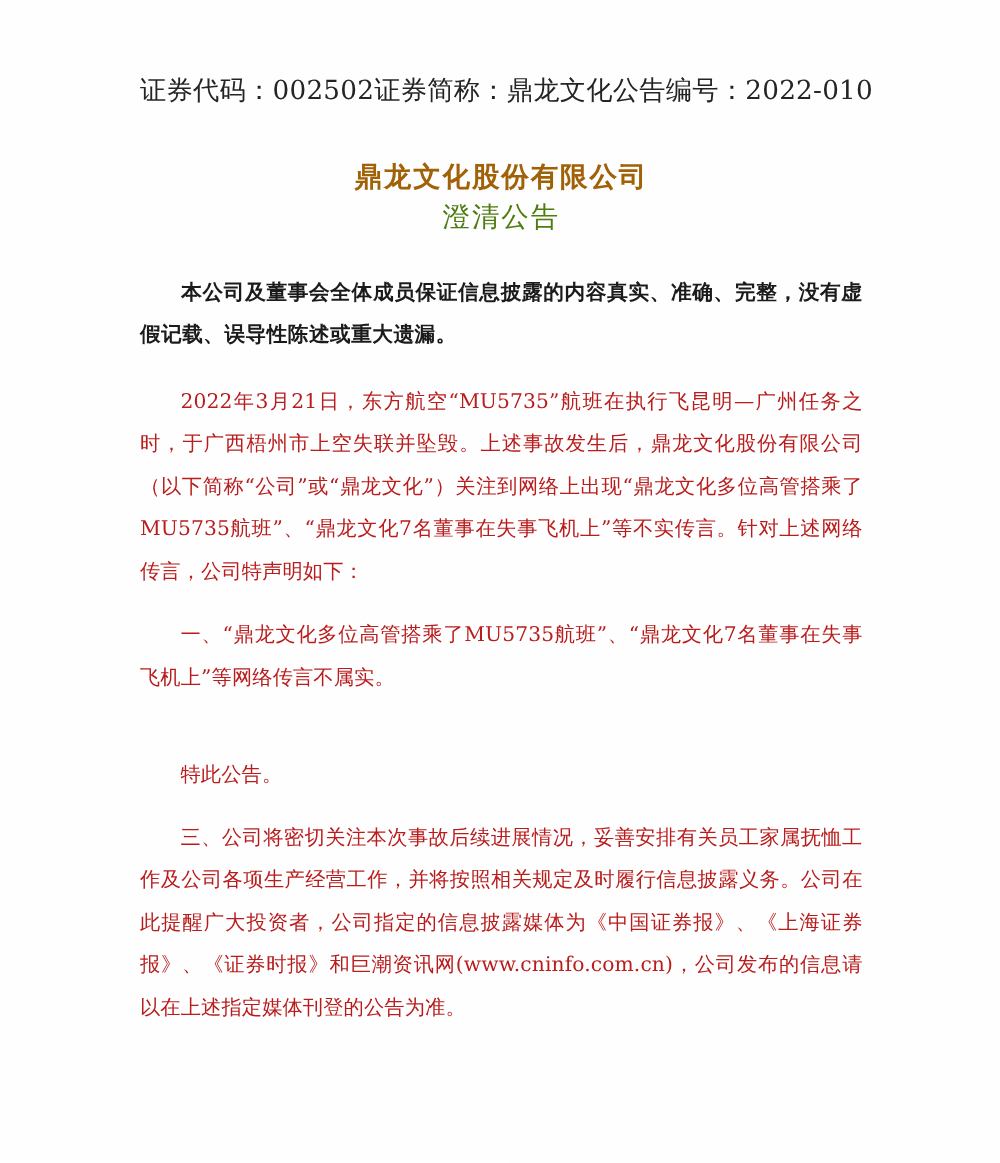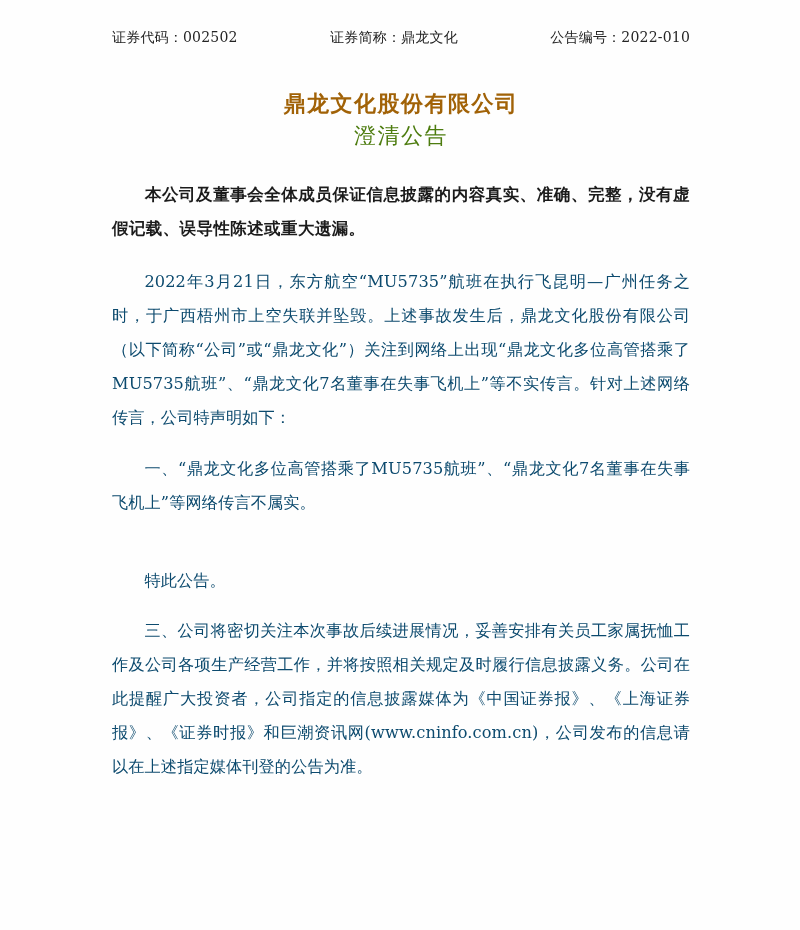--- a/index.html
+++ b/index.html
@@ -27,24 +27,24 @@
     left: 112px;
     top: 0;
     width: 578px;
   }
 
   
   .doc-header {
     display: flex;
     justify-content: space-between;
     align-items: baseline;
-    font-size: 14px;
+    font-size: 21px;
     letter-spacing: 0.2px;
     color: #242424;
-    margin-top: 29px;
+    margin-top: 58px;
     white-space: nowrap;
   }
   .doc-header .hdr-cell {
     display: inline-block;
   }
   .doc-header .hdr-cell .lbl { }
   .doc-header .hdr-cell .val { }
 
   
   .title-block {
@@ -78,21 +78,21 @@
     color: #1b1b1b;
     letter-spacing: 0.4px;
   }
 
   
   .para {
     font-size: 16.2px;
     line-height: 2.1;
     text-indent: 2em;
     text-align: justify;
-    color: #0c4a6e;
+    color: #b91c1c;
     letter-spacing: 0.1px;
   }
   .para.first-body {
     margin-top: 20px;
   }
   .para.item {
     margin-top: 0;
   }
   .para.tight {
     letter-spacing: -0.55px;

